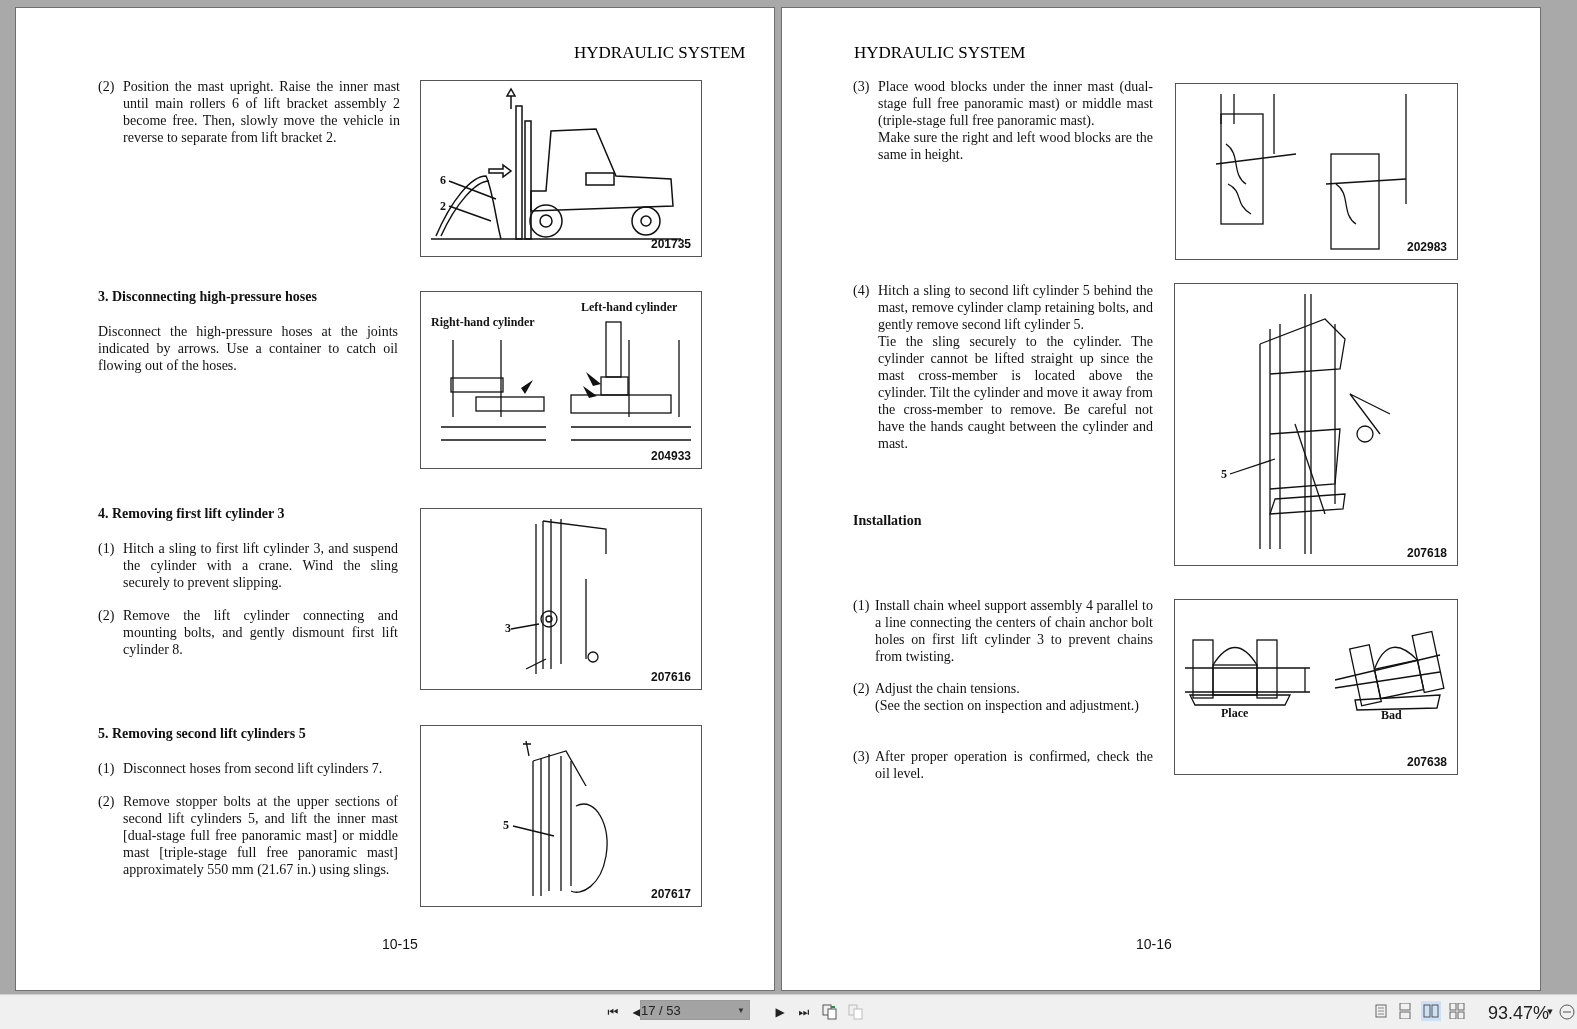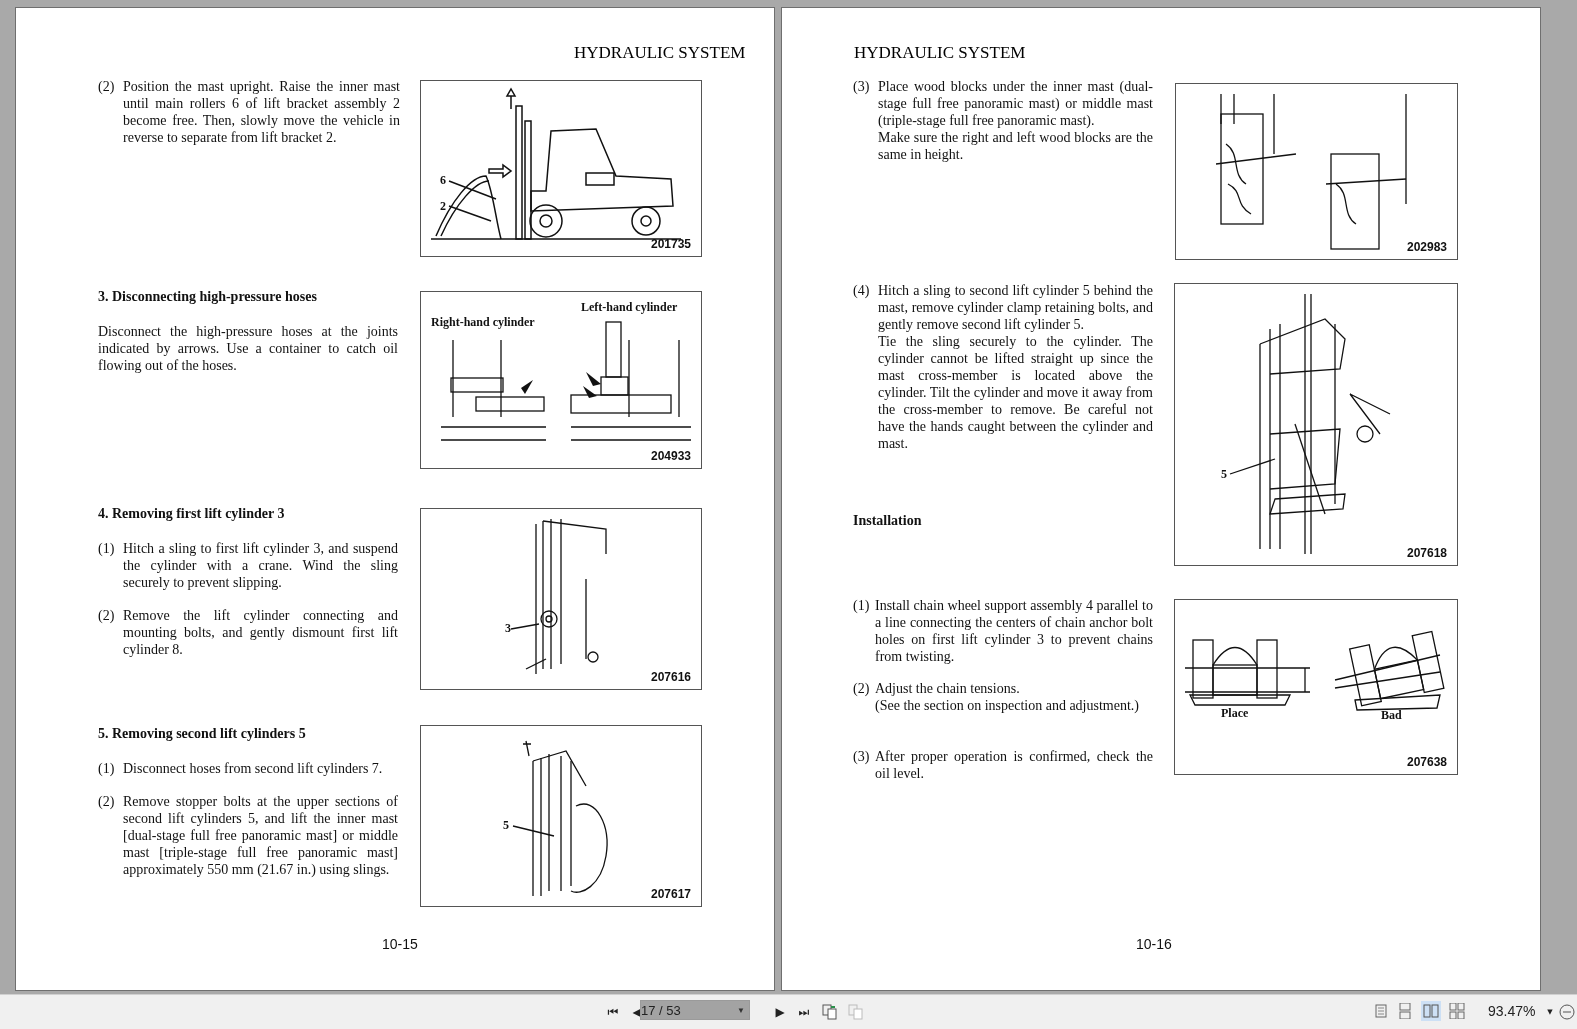--- a/index.html
+++ b/index.html
@@ -17,21 +17,21 @@
 .fig{position:absolute;border:1px solid #555;background:#fff;overflow:hidden}
 .fig .id{position:absolute;right:10px;bottom:5px;font-family:"Liberation Sans",sans-serif;font-weight:bold;font-size:12px;color:#111}
 .fig .lbl{position:absolute;font-weight:bold;font-size:12px;color:#111}
 .fig svg{position:absolute;left:0;top:0}
 .statusbar{position:absolute;left:0;top:994px;width:1577px;height:35px;background:#f0f0f0;border-top:1px solid #d0d0d0}
 .nbtn{position:absolute;top:8px;width:18px;height:18px;display:flex;align-items:center;justify-content:center;color:#222;font-size:12px;font-family:"DejaVu Sans",sans-serif}
 .pagebox{position:absolute;left:640px;top:5px;width:110px;height:20px;background:#a3a3a3;border:1px solid #9a9a9a;font-family:"Liberation Sans",sans-serif;font-size:13px;line-height:20px;box-sizing:border-box;color:#222}
 .pagebox .dd{position:absolute;right:4px;top:0;font-size:8px;color:#333}
 .vbtn{position:absolute;top:6px;width:20px;height:20px;display:flex;align-items:center;justify-content:center}
 .vbtn.active{background:#cde0f5}
-.zoomtxt{position:absolute;left:1488px;top:8px;font-family:"Liberation Sans",sans-serif;font-size:14px;color:#222}
+.zoomtxt{position:absolute;left:1488px;top:8px;font-family:"Liberation Sans",sans-serif;font-size:18px;color:#222}
 </style>
 </head>
 <body>
 
 <div class="page" id="p1">
  <div class="hdr" style="left:558px">HYDRAULIC SYSTEM</div>
 
  <div class="txt item" style="left:82px;top:70px;width:302px">
   <span class="n">(2)</span>
   <span class="b">Position the mast upright. Raise the inner mast until main rollers 6 of lift bracket assembly 2 become free. Then, slowly move the vehicle in reverse to separate from lift bracket 2.</span>

